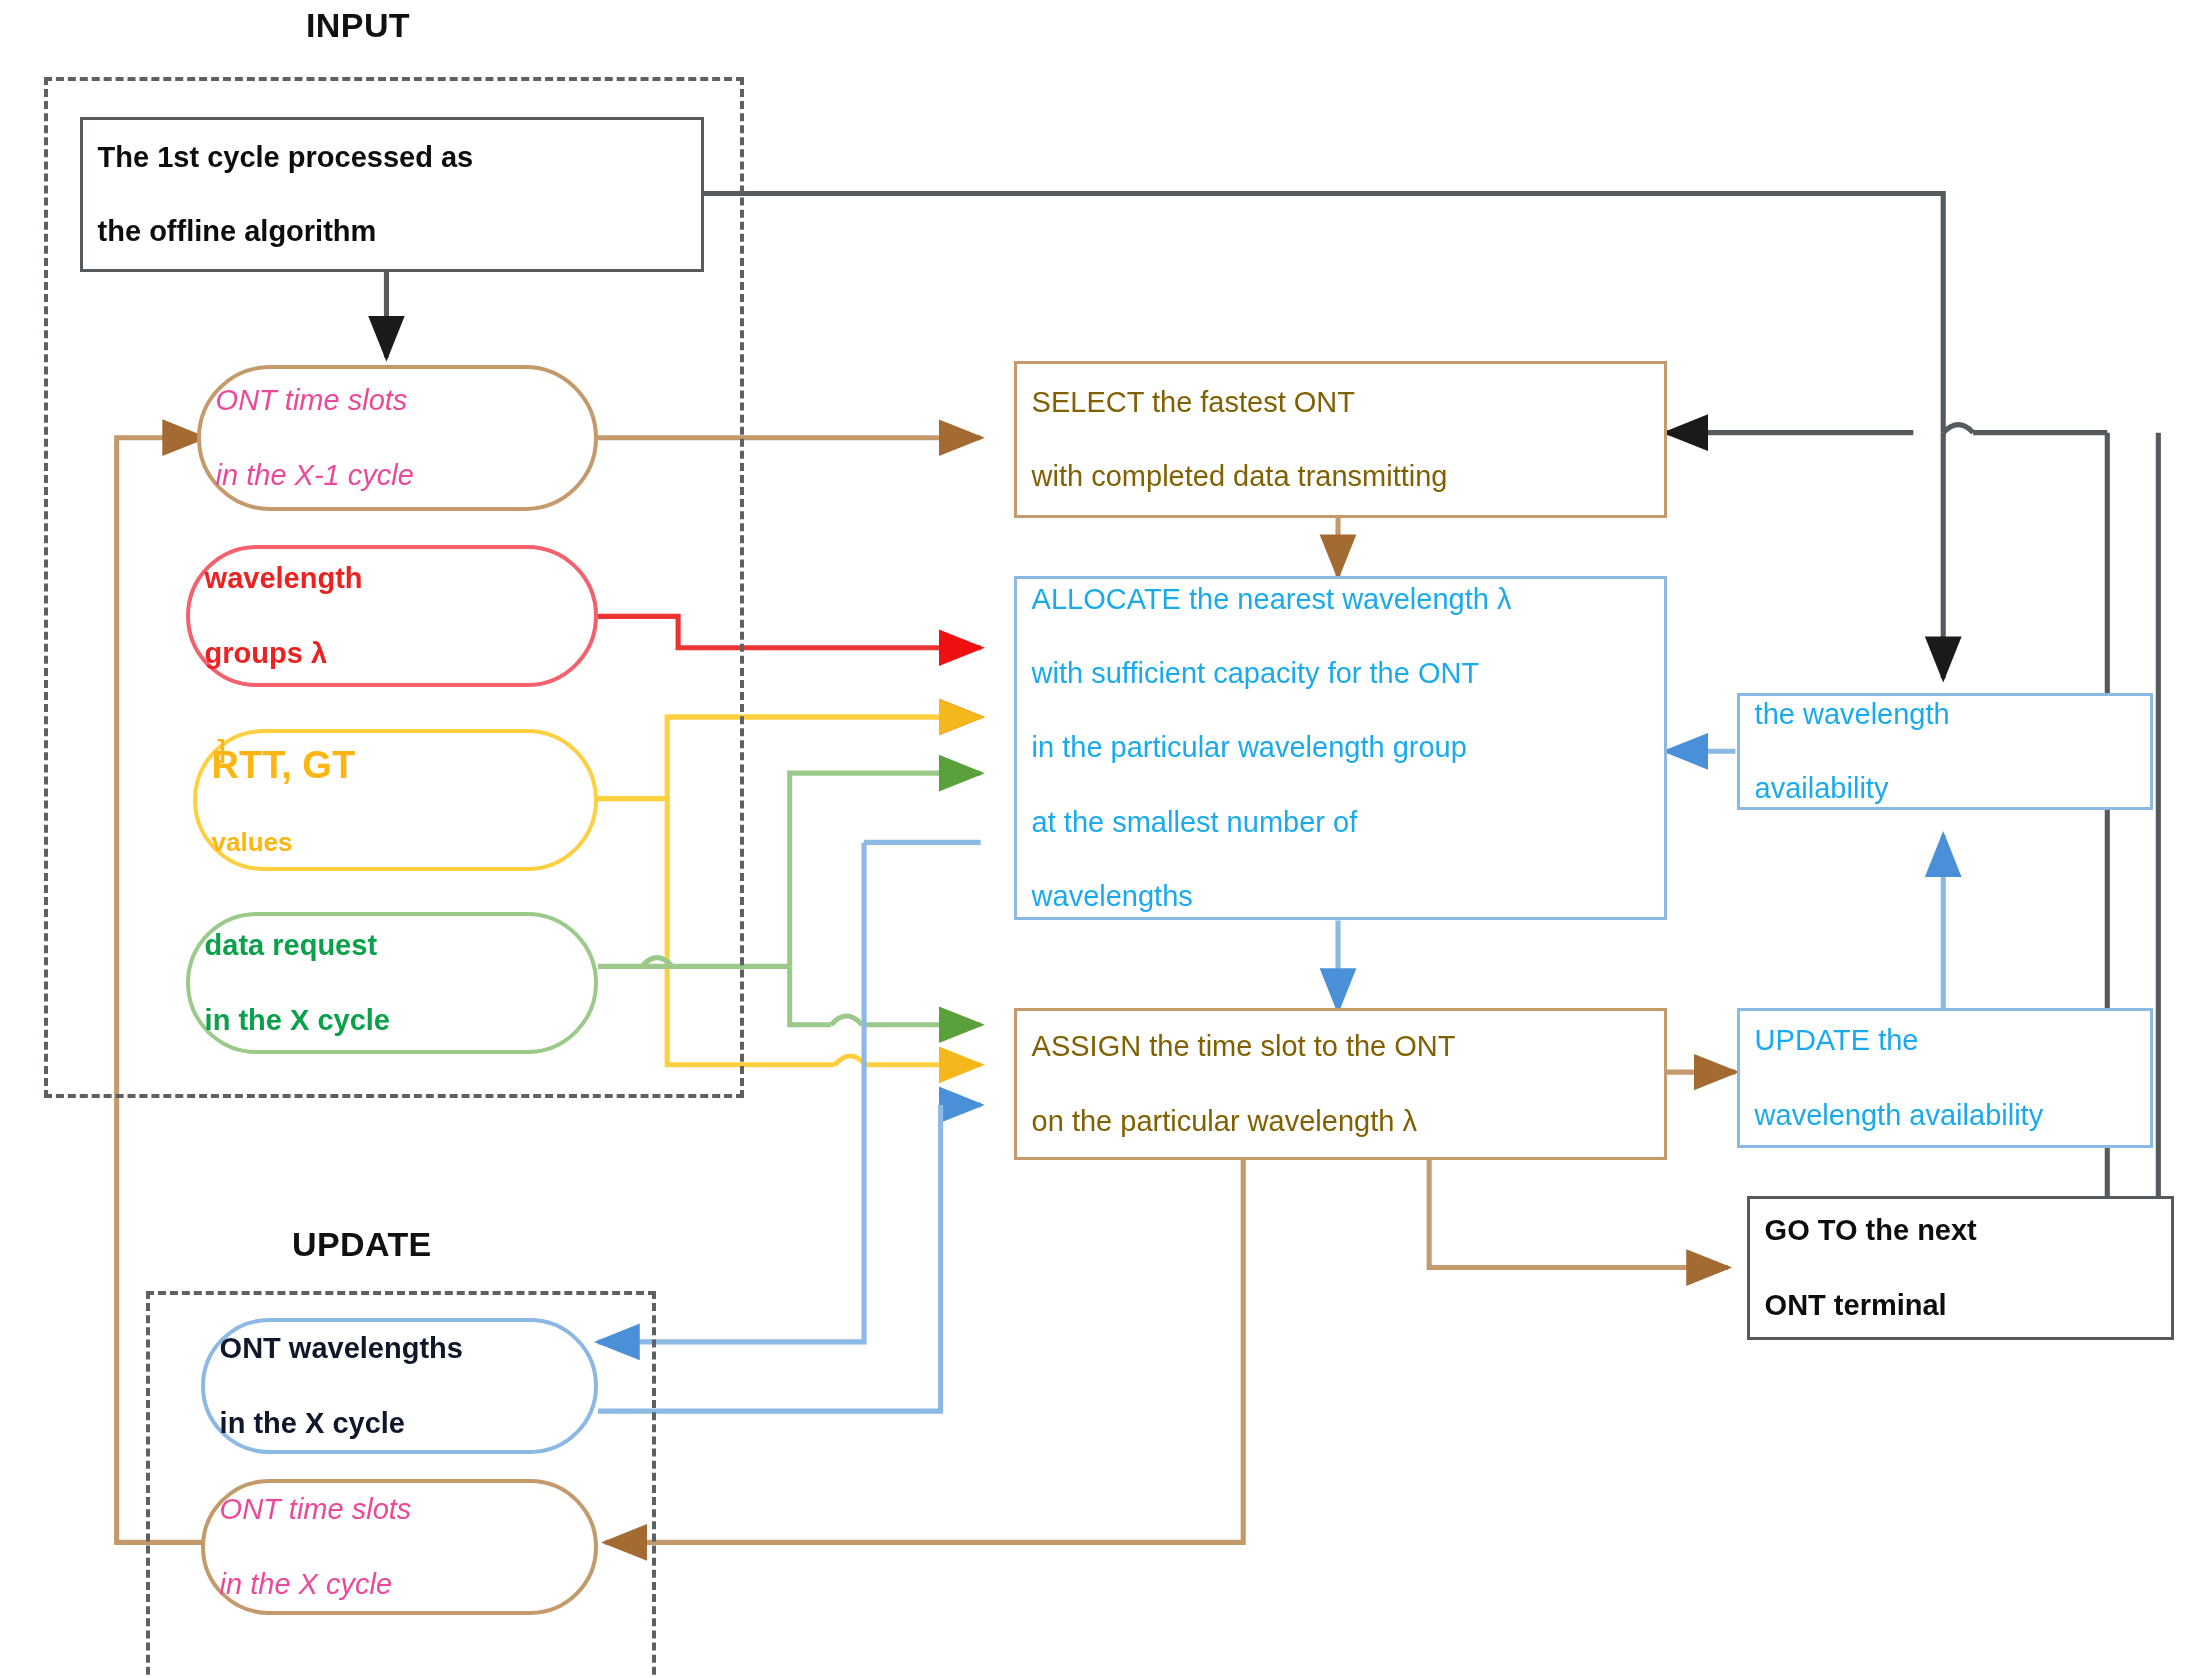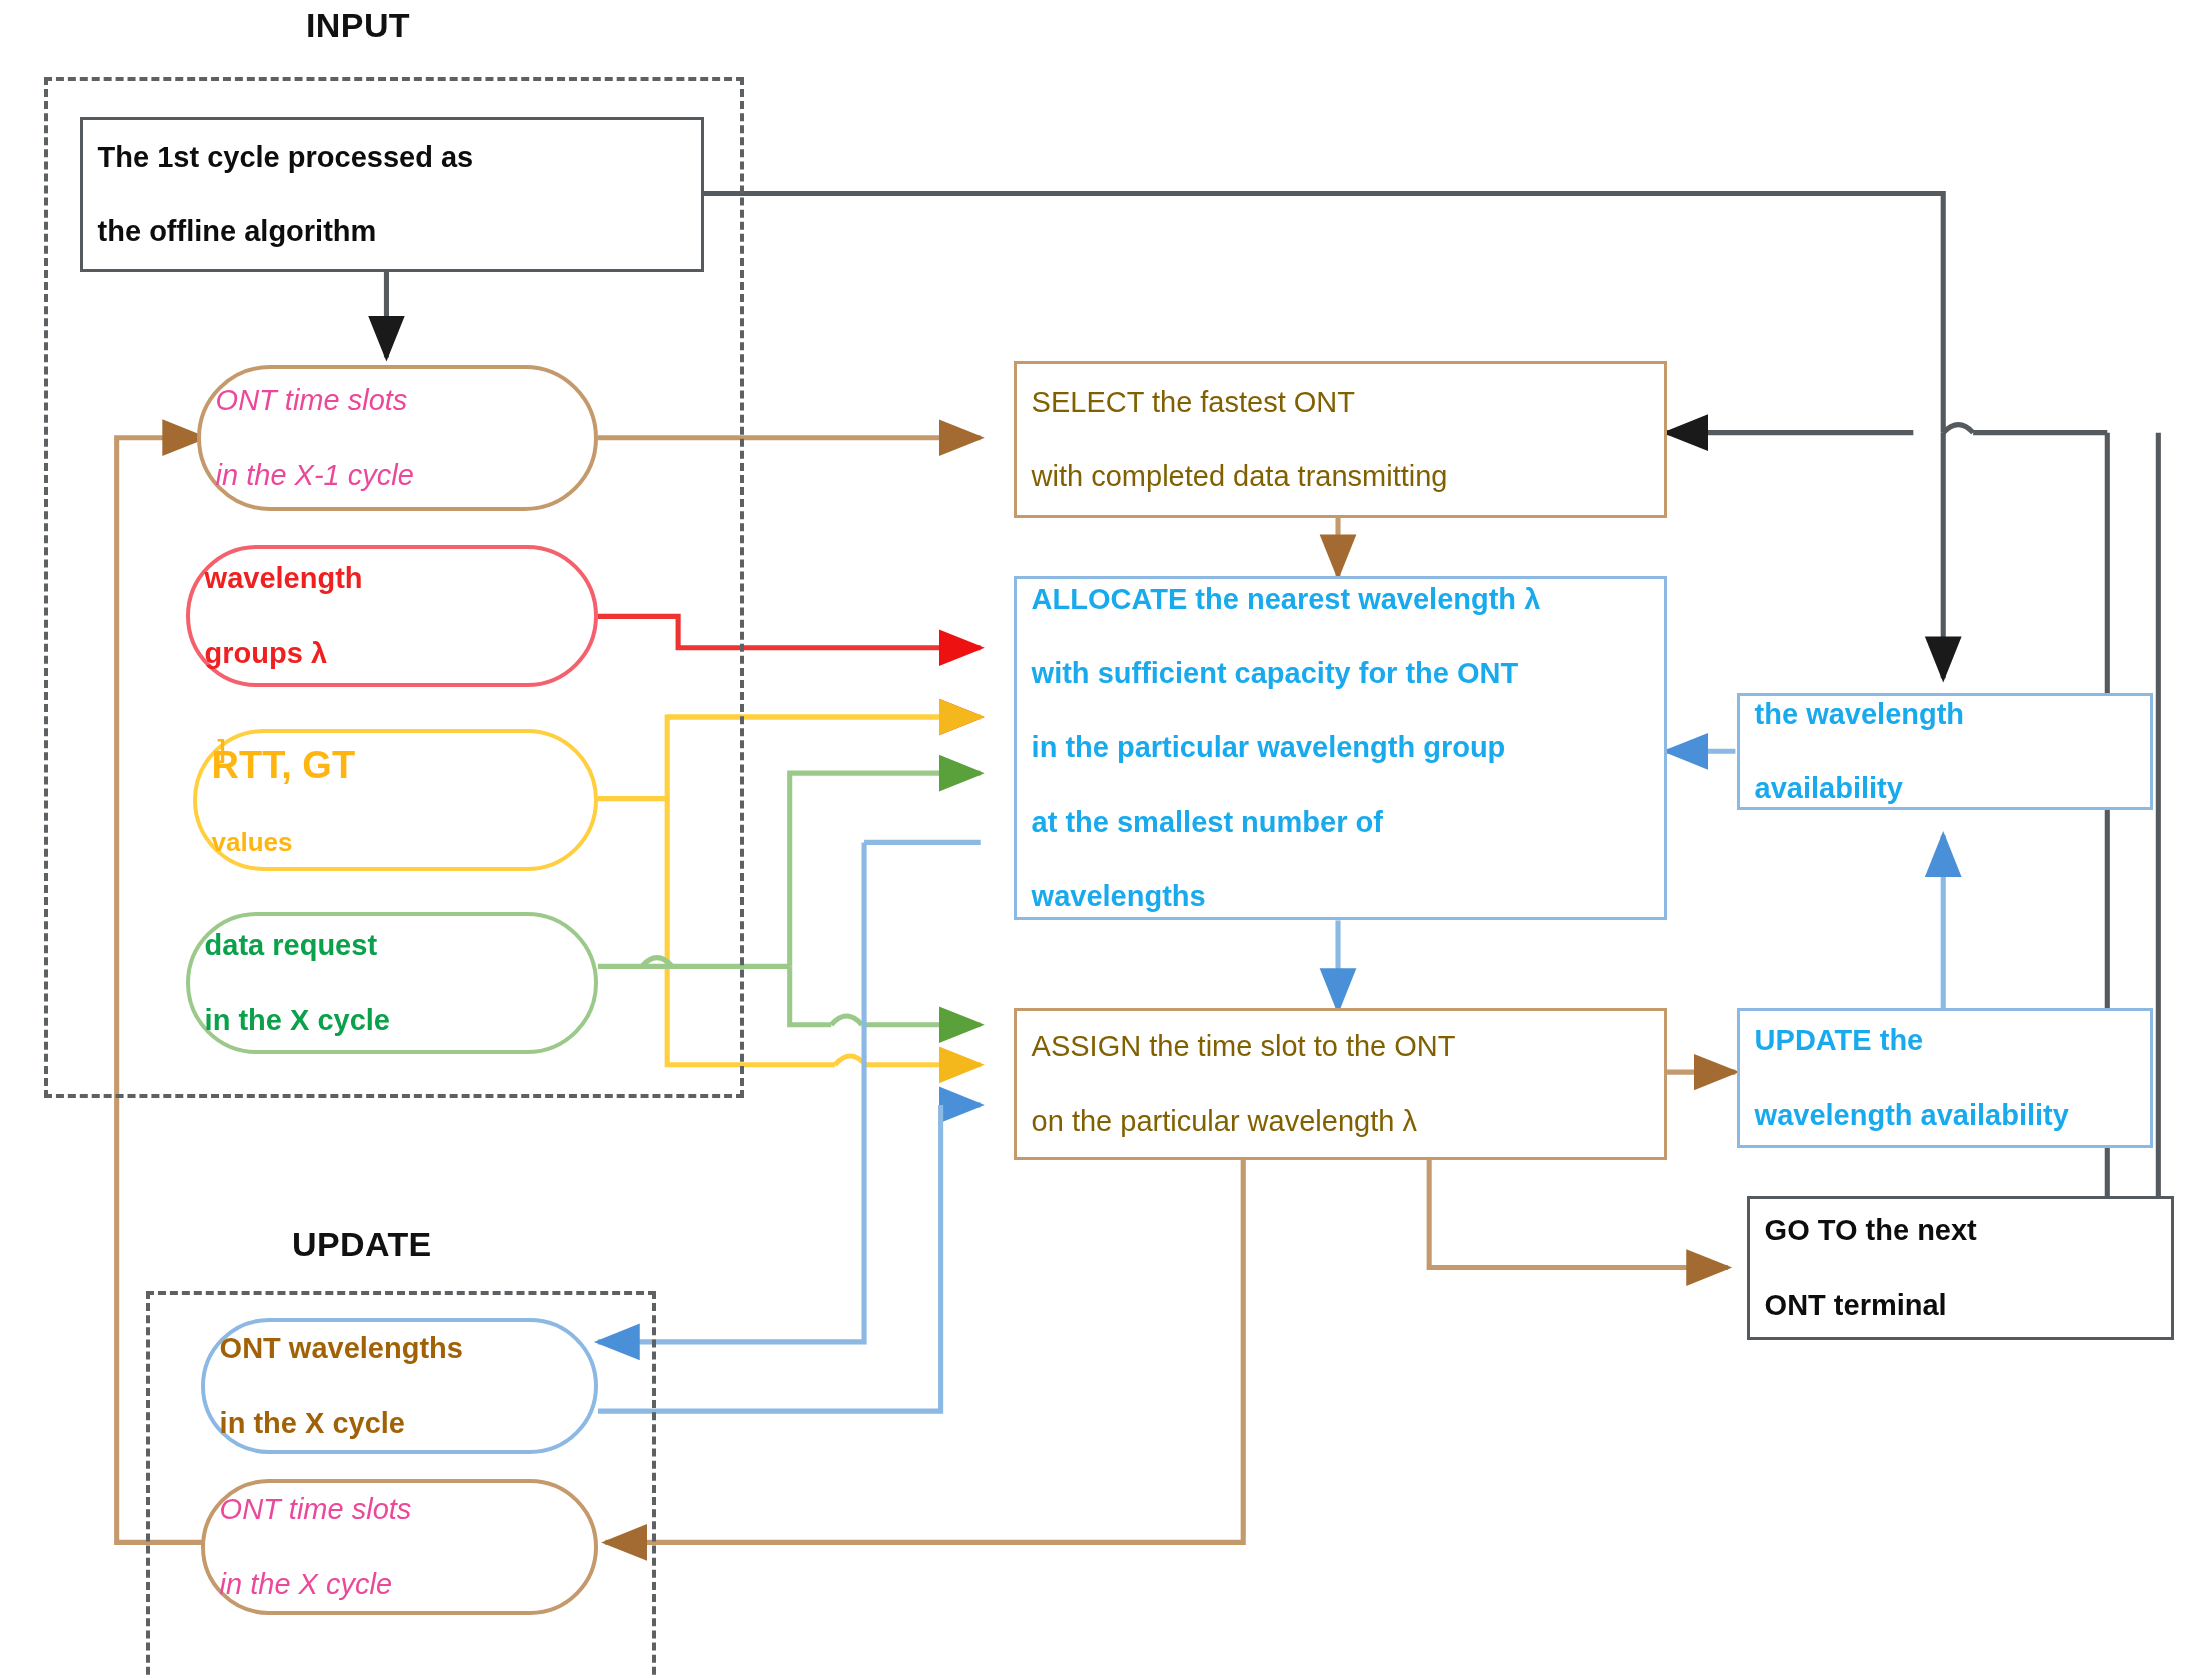--- a/index.html
+++ b/index.html
@@ -8,29 +8,29 @@
   svg#wires{position:absolute;left:0;top:0;width:2205px;height:1679px;}
 
   .node{position:absolute;box-sizing:border-box;display:flex;align-items:center;
         justify-content:center;text-align:left;line-height:1.28;background:#ffffff;}
   .node span{display:block;width:100%;padding:0 7.3px;}
 
   
   .rect{border:3.6px solid #000;}
   .rect-black{border-color:#555a5e;color:#0d0d0d;font-weight:bold;}
   .rect-brown{border-color:#c49a6c;color:#806000;font-weight:normal;}
-  .rect-blue{border-color:#8cb8e4;color:#19aaee;font-weight:bold;}
+  .rect-blue{border-color:#8cb8e4;color:#19aaee;font-weight:normal;}
 
   
   .stad{border:4.4px solid #c49a6c;border-radius:729px;}
   .stad-brown{border-color:#c49a6c;color:#ec4899;font-style:italic;}
   .stad-red{border-color:#f4606c;color:#ef2020;font-weight:bold;}
   .stad-yellow{border-color:#ffcf3f;color:#ffb511;font-weight:bold;}
   .stad-green{border-color:#9bc989;color:#0ba14b;font-weight:bold;}
-  .stad-blue{border-color:#8cb8e4;color:#a16207;font-weight:bold;}
+  .stad-blue{border-color:#8cb8e4;color:#0f172a;font-weight:bold;}
 
   .group-label{position:absolute;font-weight:bold;color:#111;letter-spacing:0.4px;}
   .dashbox{position:absolute;box-sizing:border-box;border:4.4px dashed #5d6164;}
 </style>
 </head>
 <body>
 
 <div id="stage">
 
   <svg id="wires" viewBox="0 0 3024 2302">

